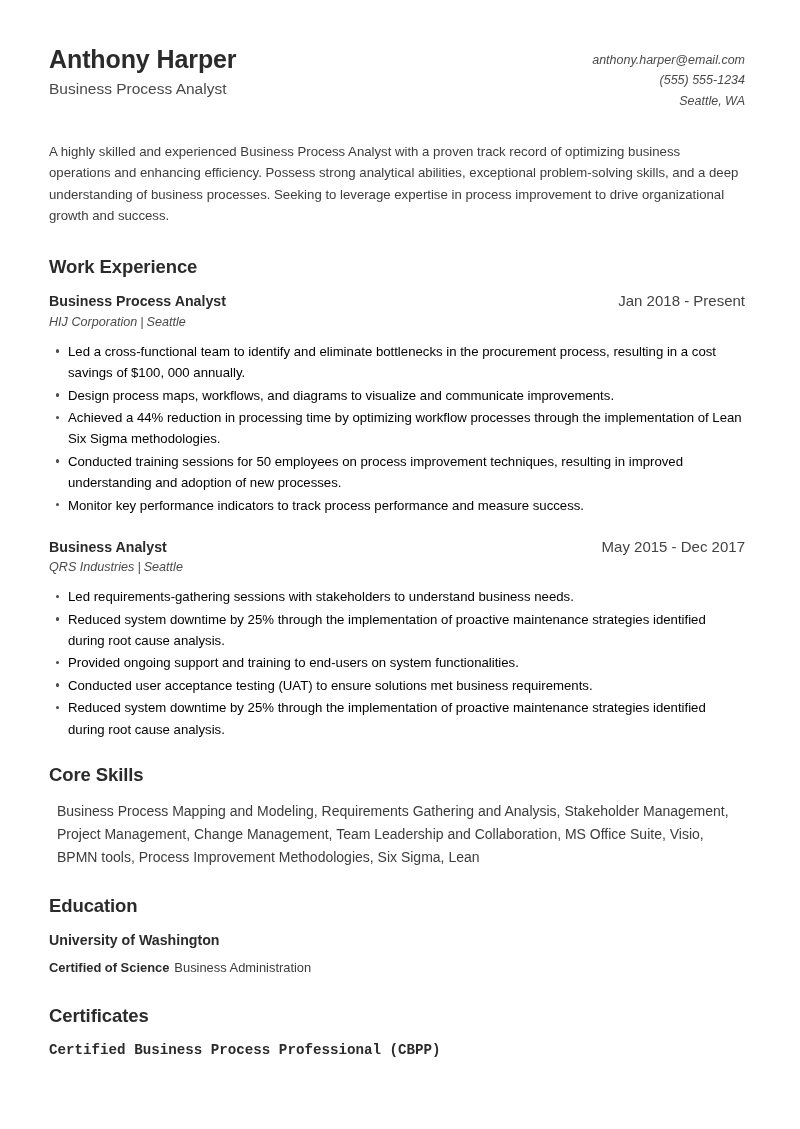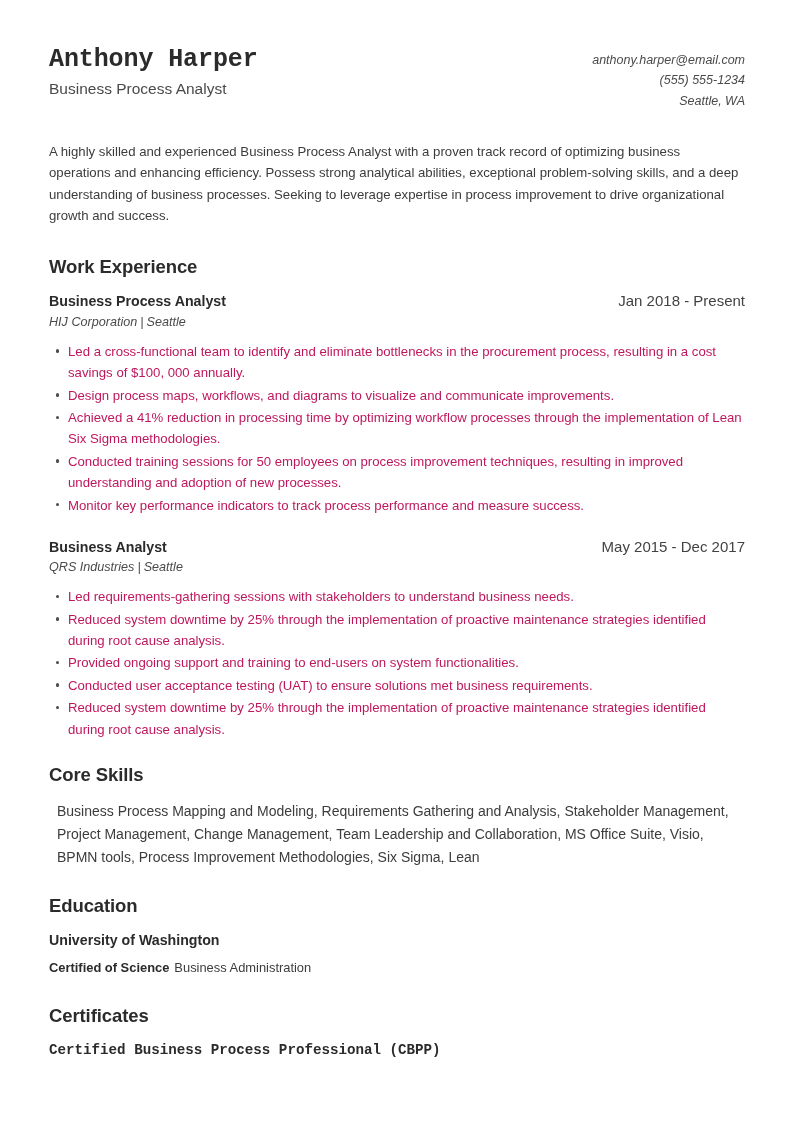--- a/index.html
+++ b/index.html
@@ -30,21 +30,20 @@
     margin-bottom: 30px;
   }
   .identity { padding-top: 1px; }
   .name {
     font-size: 25px;
     font-weight: bold;
     color: #2b2b2b;
     letter-spacing: -0.1px;
     line-height: 1.18;
     margin: 0 0 5px 0;
-    font-family: Liberation Mono, monospace;
   }
   .headline {
     font-size: 15.5px;
     font-weight: normal;
     color: #4a4a4a;
     line-height: 1.2;
     margin: 0;
   }
   .contact {
     text-align: right;
@@ -107,21 +106,21 @@
   ul.bullets {
     list-style: none;
     margin: 10px 0 0 0;
     padding: 0;
   }
   ul.bullets li {
     position: relative;
     padding-left: 19px;
     font-size: 13.2px;
     line-height: 1.62;
-    color: #be185d;
+    color: #000000;
     margin-bottom: 1px;
     max-width: 700px;
   }
   ul.bullets li::before {
     content: "";
     position: absolute;
     left: 7px;
     top: 8.5px;
     width: 3.4px;
     height: 3.4px;
@@ -196,21 +195,21 @@
       <div class="job-head">
         <span class="job-title">Business Process Analyst</span>
         <span class="job-dates">Jan 2018 - Present</span>
       </div>
       <div class="job-meta">
         <span>HIJ Corporation</span><span class="sep">|</span><span>Seattle</span>
       </div>
       <ul class="bullets">
         <li>Led a cross-functional team to identify and eliminate bottlenecks in the procurement process, resulting in a cost savings of $100, 000 annually.</li>
         <li>Design process maps, workflows, and diagrams to visualize and communicate improvements.</li>
-        <li>Achieved a 41% reduction in processing time by optimizing workflow processes through the implementation of Lean Six Sigma methodologies.</li>
+        <li>Achieved a 44% reduction in processing time by optimizing workflow processes through the implementation of Lean Six Sigma methodologies.</li>
         <li>Conducted training sessions for 50 employees on process improvement techniques, resulting in improved understanding and adoption of new processes.</li>
         <li>Monitor key performance indicators to track process performance and measure success.</li>
       </ul>
     </div>
 
     <div class="job" style="margin-top:22px;">
       <div class="job-head">
         <span class="job-title">Business Analyst</span>
         <span class="job-dates">May 2015 - Dec 2017</span>
       </div>

